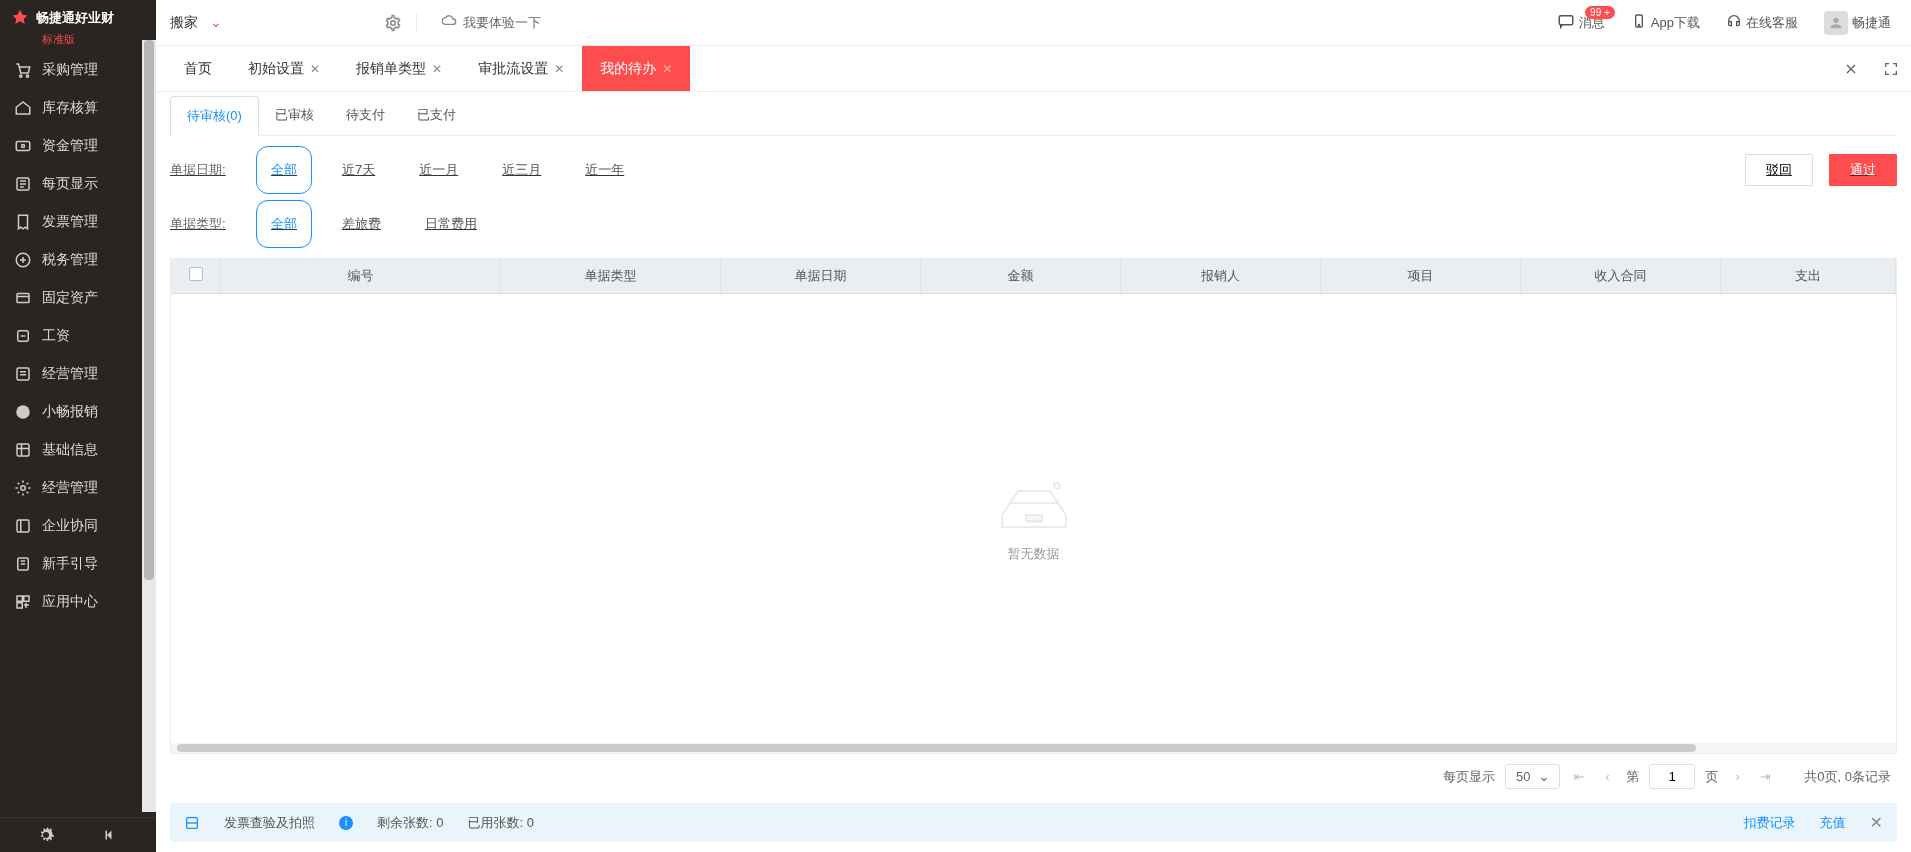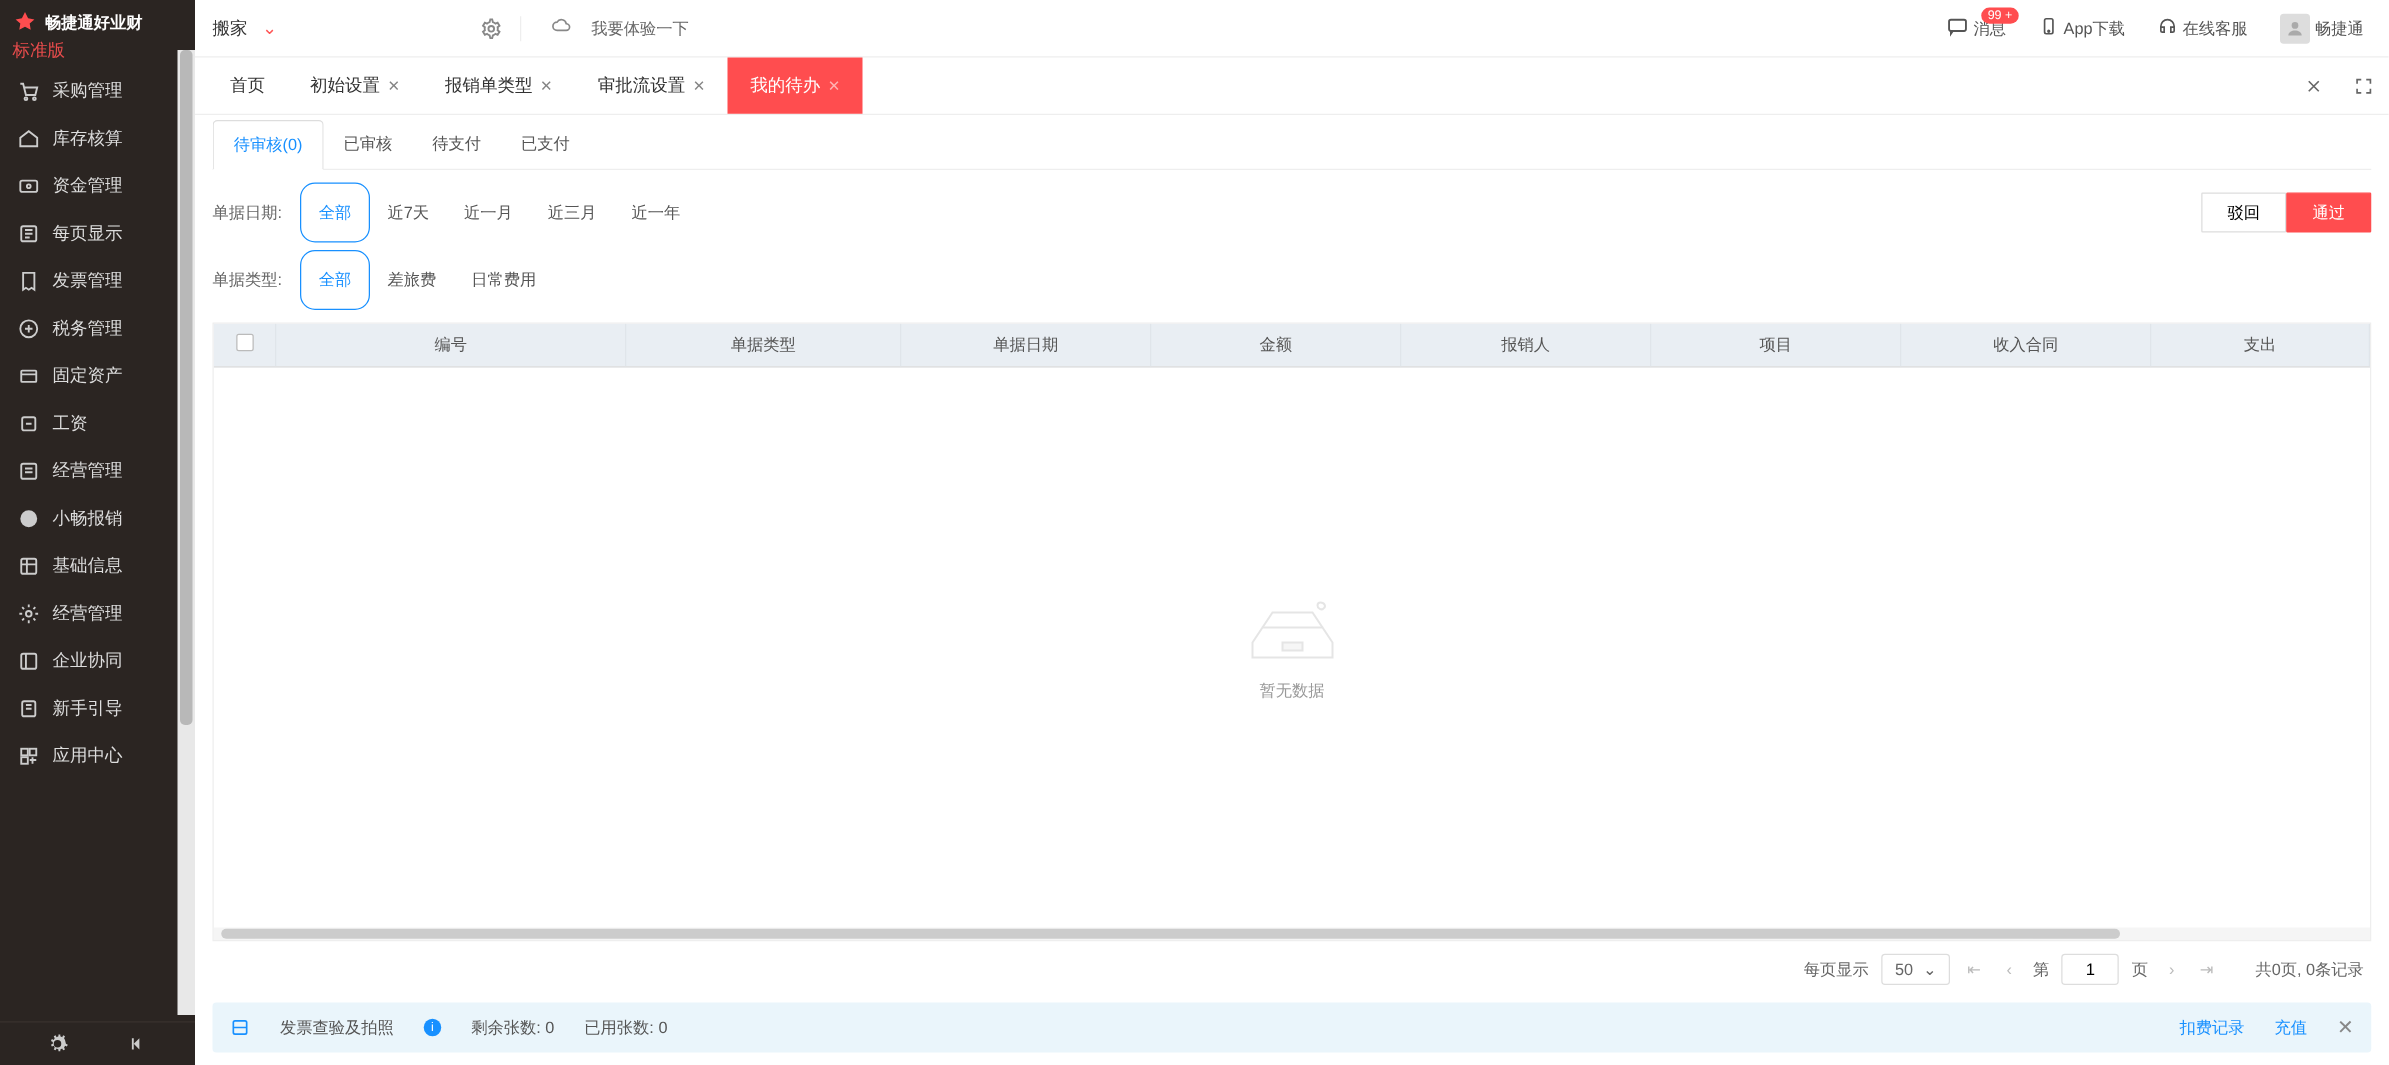--- a/index.html
+++ b/index.html
@@ -4,38 +4,38 @@
 <style>
 * { box-sizing: border-box; margin: 0; padding: 0; }
 body { font-family: "Microsoft YaHei", Arial, sans-serif; font-size: 13px; color: #333; background: #fff; overflow: hidden; }
 .app { display: flex; height: 852px; width: 1911px; }
 
 
 .sidebar { width: 156px; background: #2b2522; color: #ccc; display: flex; flex-direction: column; position: relative; }
 .sidebar-header { padding: 8px 10px 4px; display: flex; align-items: center; gap: 6px; }
 .logo-icon { width: 20px; height: 20px; }
 .logo-text { color: #fff; font-size: 13px; font-weight: bold; }
-.sidebar-badge { font-size: 14px; color: #e84c4c; padding: 0 10px 4px; }
+.sidebar-badge { font-size: 11px; color: #e84c4c; padding: 0 10px 4px; margin-left: 32px; }
 .sidebar-menu { flex: 1; overflow-y: auto; }
 .menu-item { display: flex; align-items: center; gap: 10px; padding: 10px 14px; cursor: pointer; color: #ddd; font-size: 14px; }
 .menu-icon { width: 18px; height: 18px; display: inline-flex; align-items: center; justify-content: center; }
 .sidebar-footer { display: flex; padding: 8px 14px; border-top: 1px solid #3a322e; }
 .sidebar-footer .footer-btn { flex: 1; display: flex; justify-content: center; cursor: pointer; }
 .sidebar-scroll-track { position: absolute; right: 0; top: 40px; bottom: 40px; width: 14px; background: #e8e8e8; }
 .sidebar-scroll-thumb { position: absolute; left: 2px; right: 2px; top: 0; height: 540px; background: #b8b8b8; border-radius: 4px; }
 
 
 .main { flex: 1; display: flex; flex-direction: column; background: #fff; }
 
 
 .top-header { height: 46px; display: flex; align-items: center; padding: 4px 14px; border-bottom: 1px solid #eee; gap: 14px; }
 .org-name { font-size: 14px; color: #333; min-width: 200px; }
 .dropdown-caret { color: #f55; margin-left: 8px; }
 .gear { width: 18px; height: 18px; color: #888; cursor: pointer; }
-.try-link { color: #666; display: flex; align-items: center; gap: 16px; cursor: pointer; margin-left: 10px; }
+.try-link { color: #666; display: flex; align-items: center; gap: 6px; cursor: pointer; margin-left: 10px; }
 .top-spacer { flex: 1; }
 .top-action { display: flex; align-items: center; gap: 4px; color: #555; cursor: pointer; position: relative; padding: 0 6px; }
 .badge { position: absolute; top: -6px; right: -4px; background: #ff4d4f; color: #fff; font-size: 10px; padding: 1px 5px; border-radius: 8px; }
 .avatar { width: 24px; height: 24px; background: #ddd; border-radius: 3px; display: inline-flex; align-items: center; justify-content: center; }
 
 
 .tabs-bar { height: 46px; display: flex; align-items: stretch; border-bottom: 1px solid #eee; padding-left: 10px; }
 .tab { display: flex; align-items: center; padding: 0 18px; cursor: pointer; color: #333; font-size: 14px; gap: 6px; }
 .tab.active { background: #ff4d4f; color: #fff; }
 .tab-close { font-size: 12px; opacity: .6; }
@@ -43,21 +43,21 @@
 .tabs-spacer { flex: 1; }
 .tab-action-icon { width: 40px; display: flex; align-items: center; justify-content: center; cursor: pointer; color: #666; }
 
 
 .content { flex: 1; display: flex; flex-direction: column; padding: 0 14px; overflow: hidden; }
 
 .sub-tabs { display: flex; border-bottom: 1px solid #eee; margin-top: 4px; }
 .sub-tab { padding: 10px 16px; cursor: pointer; color: #555; font-size: 13px; }
 .sub-tab.active { color: #1890ff; border: 1px solid #ddd; border-bottom: 1px solid #fff; margin-bottom: -1px; border-radius: 4px 4px 0 0; background: #fff; }
 
-.filter-row { display: flex; align-items: center; gap: 0; margin-top: 10px; }
+.filter-row { display: flex; align-items: center; gap: 16px; margin-top: 10px; text-decoration: underline; }
 .filter-label { color: #666; font-size: 13px; width: 70px; }
 .pill { padding: 14px 14px; border-radius: 12px; cursor: pointer; font-size: 13px; color: #555; }
 .pill.active { border: 1px solid #1890ff; color: #1890ff; }
 .filter-spacer { flex: 1; }
 .btn { padding: 6px 20px; border-radius: 1px; cursor: pointer; font-size: 13px; border: 1px solid #ddd; background: #fff; }
 .btn.primary { background: #ff4d4f; color: #fff; border-color: #ff4d4f; }
 
 
 .table-wrap { margin-top: 10px; border: 1px solid #eee; flex: 1; display: flex; flex-direction: column; overflow: hidden; position: relative; }
 .table-header { display: flex; background: #e9eef3; border-bottom: 1px solid #ddd; }

